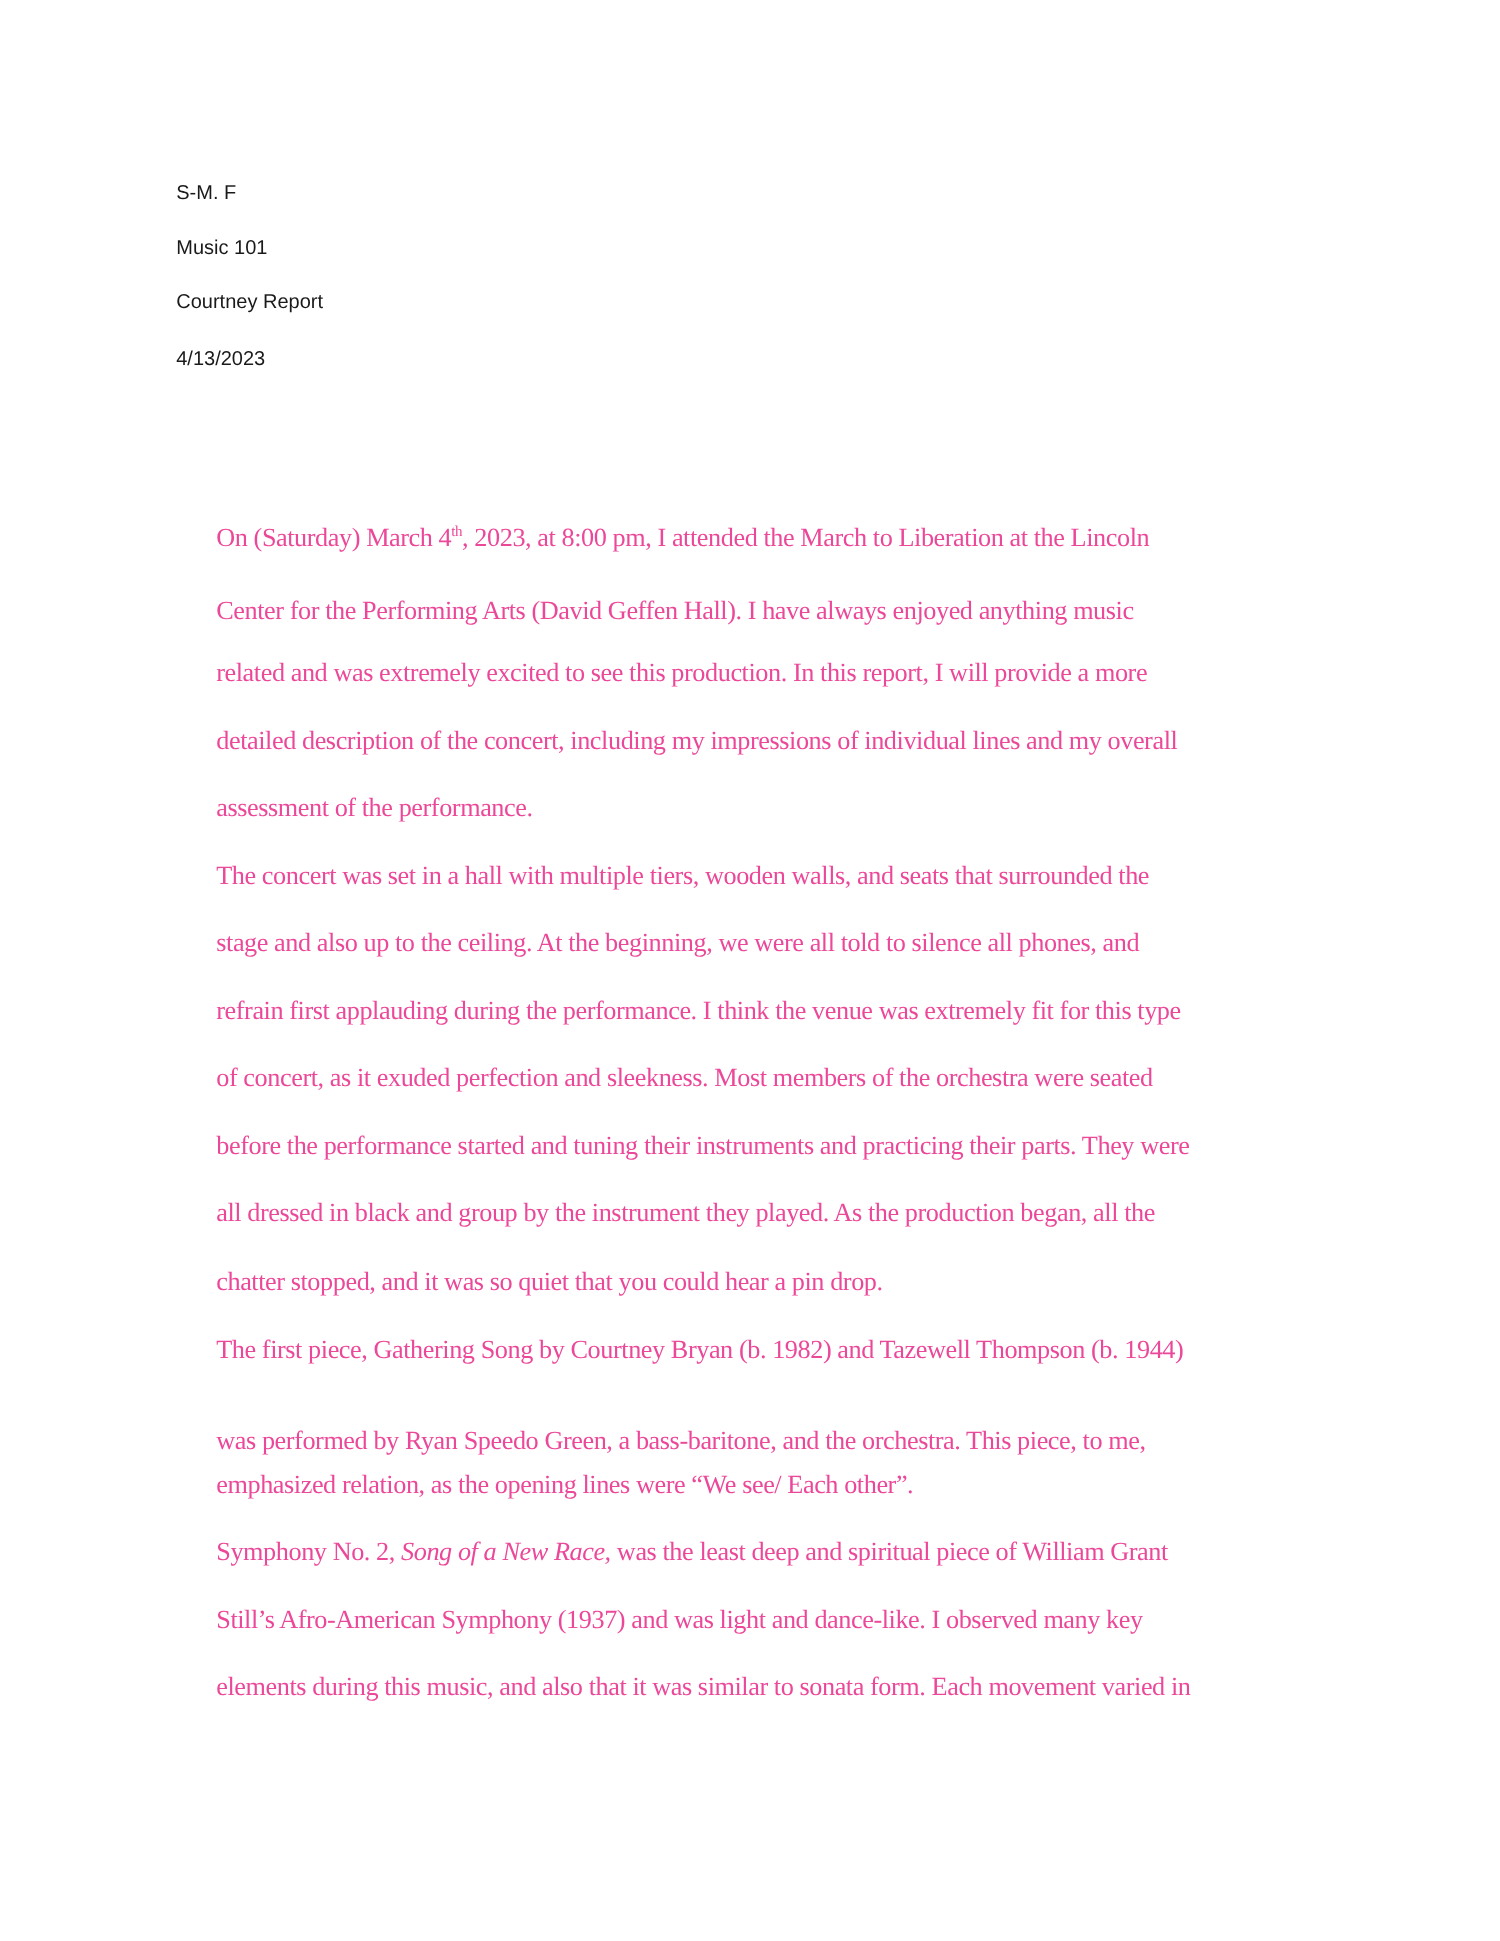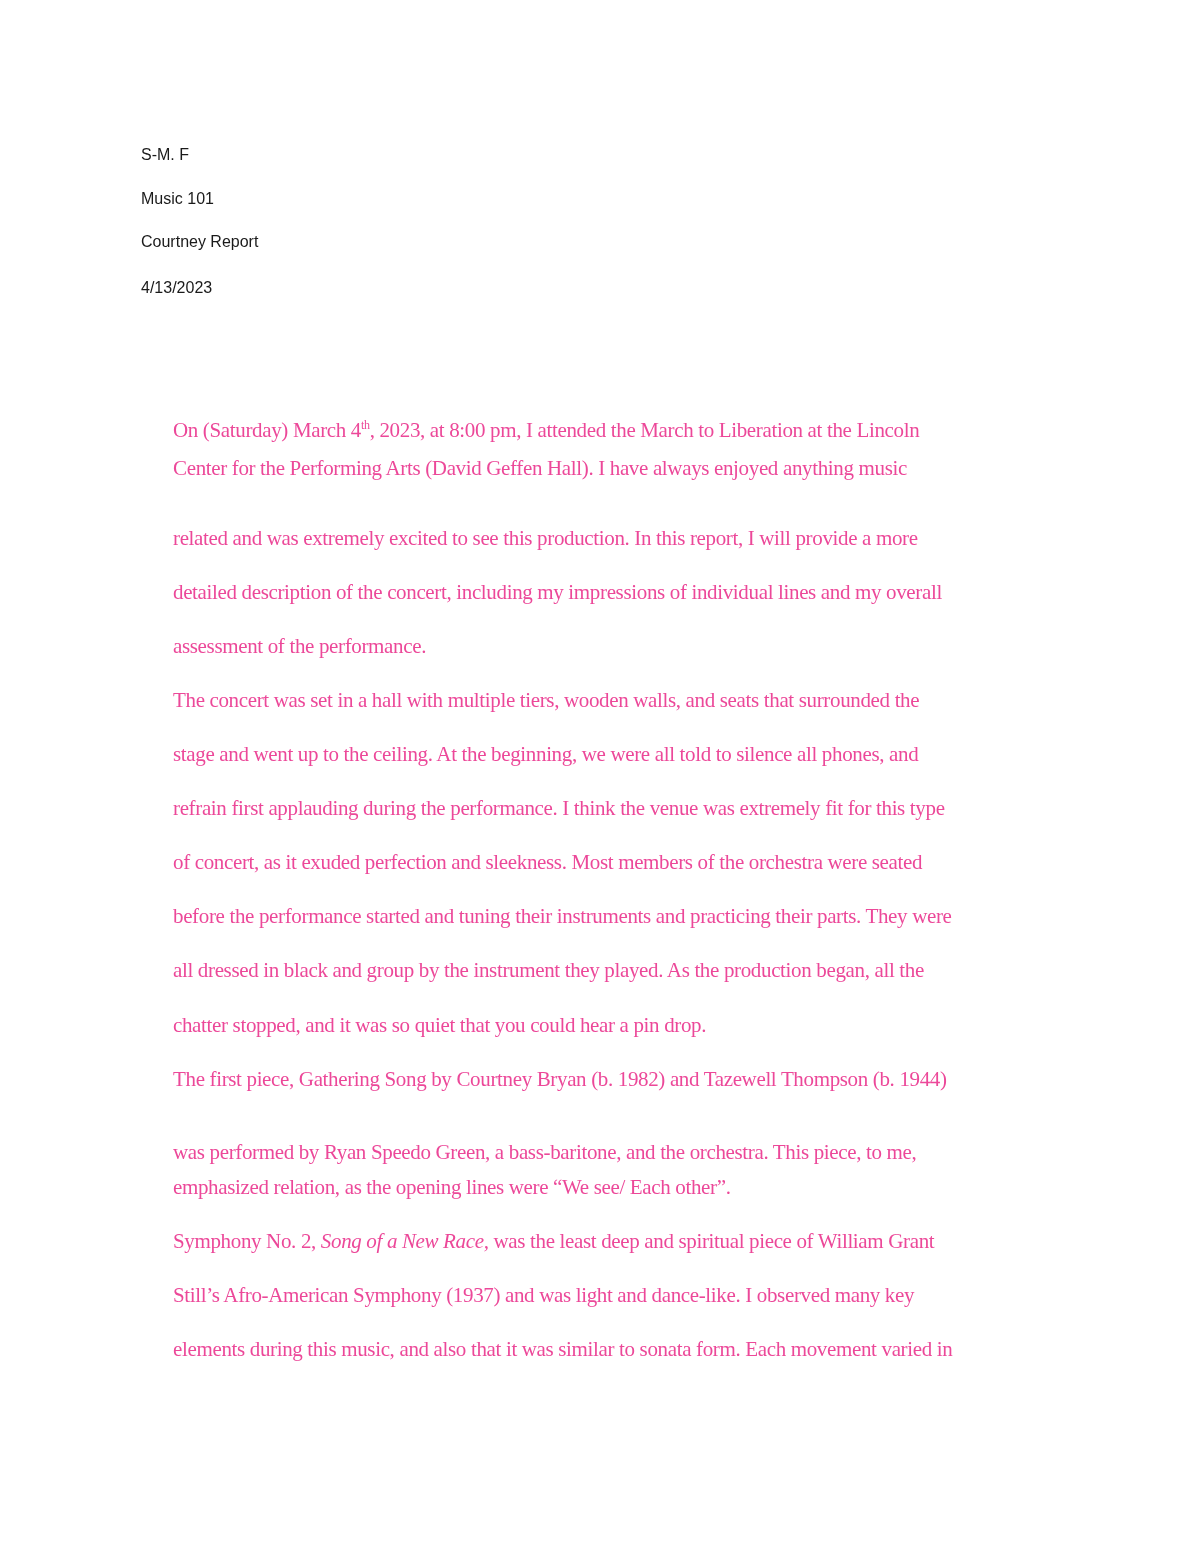--- a/index.html
+++ b/index.html
@@ -24,26 +24,26 @@
 <body>
 
 <div class="page">
   <div class="header-line" style="top:146px">S-M. F</div>
   <div class="header-line" style="top:190px">Music 101</div>
   <div class="header-line" style="top:233px">Courtney Report</div>
   <div class="header-line" style="top:279px">4/13/2023</div>
 
   <div>
     <div class="line" style="top:418px"><span>On (Saturday) March 4</span><sup>th</sup><span>, 2023, at 8:00 pm, I attended the March to Liberation at the Lincoln</span></div>
-    <div class="line" style="top:456px">Center for the Performing Arts (David Geffen Hall). I have always enjoyed anything music</div>
+    <div class="line" style="top:476px">Center for the Performing Arts (David Geffen Hall). I have always enjoyed anything music</div>
     <div class="line" style="top:526px">related and was extremely excited to see this production. In this report, I will provide a more</div>
     <div class="line" style="top:580px">detailed description of the concert, including my impressions of individual lines and my overall</div>
     <div class="line" style="top:634px">assessment of the performance.</div>
     <div class="line" style="top:688px">The concert was set in a hall with multiple tiers, wooden walls, and seats that surrounded the</div>
-    <div class="line" style="top:742px">stage and went up to the ceiling. At the beginning, we were all told to silence all phones, and</div>
+    <div class="line" style="top:742px">stage and also up to the ceiling. At the beginning, we were all told to silence all phones, and</div>
     <div class="line" style="top:796px">refrain first applauding during the performance. I think the venue was extremely fit for this type</div>
     <div class="line" style="top:850px">of concert, as it exuded perfection and sleekness. Most members of the orchestra were seated</div>
     <div class="line" style="top:904px">before the performance started and tuning their instruments and practicing their parts. They were</div>
     <div class="line" style="top:958px">all dressed in black and group by the instrument they played. As the production began, all the</div>
     <div class="line" style="top:1013px">chatter stopped, and it was so quiet that you could hear a pin drop.</div>
     <div class="line" style="top:1067px">The first piece, Gathering Song by Courtney Bryan (b. 1982) and Tazewell Thompson (b. 1944)</div>
     <div class="line" style="top:1140px">was performed by Ryan Speedo Green, a bass-baritone, and the orchestra.  This piece, to me,</div>
     <div class="line" style="top:1175px">emphasized relation, as the opening lines were “We see/ Each other”.</div>
     <div class="line" style="top:1229px"><span>Symphony No. 2, </span><em>Song of a New Race,</em><span> was the least deep and spiritual piece of William Grant</span></div>
     <div class="line" style="top:1283px">Still’s Afro-American Symphony (1937) and was light and dance-like. I observed many key</div>

